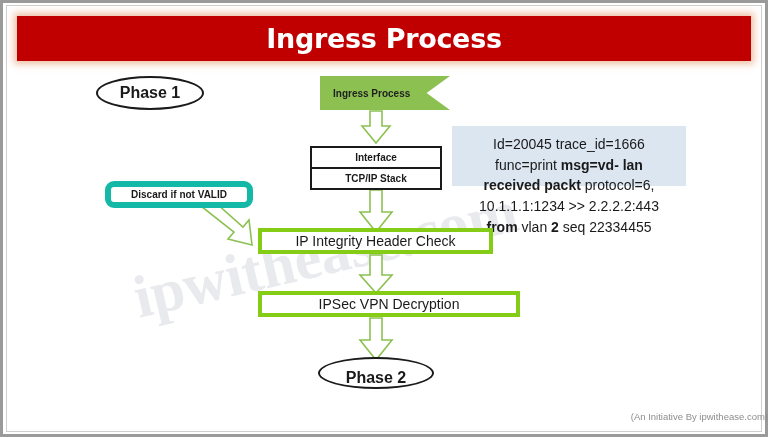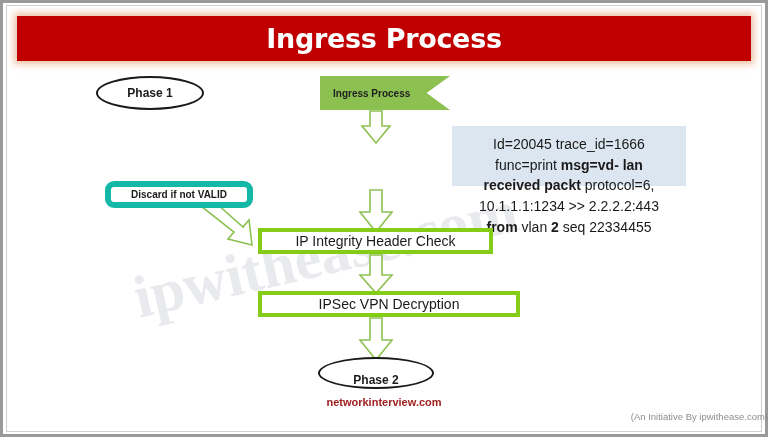--- a/index.html
+++ b/index.html
@@ -80,21 +80,21 @@
     display: flex;
     align-items: center;
     justify-content: center;
     text-align: center;
     background: #ffffff;
     z-index: 4;
   }
   .ellipse {
     border: 2px solid #1a1a1a;
     border-radius: 50%;
-    font-size: 12px;
+    font-size: 16px;
     font-weight: bold;
     color: #1a1a1a;
   }
   .proc-box {
     border: 4px solid #84cc16;
     font-size: 14px;
     font-weight: normal;
     color: #1a1a1a;
   }
   .rounded-box {
@@ -201,36 +201,39 @@
          clip-path: polygon(0 0, 100% 0, 82% 50%, 100% 100%, 0 100%);">
       <span>Ingress Process</span>
     </div>
 
     <div class="logbox" style="left:452px; top:126px; width:234px; height:60px;">
       <span><span>Id=20045 trace_id=1666 func=print </span><b>msg=vd-</b></span>
       <span><b>lan received packt</b><span> protocol=6, 10.1.1.1:1234</span></span>
       <span><span>&gt;&gt; 2.2.2.2:443 </span><b>from</b><span> vlan </span><b>2</b><span> seq 22334455</span></span>
     </div>
 
+    <div class="node stack-box" style="left:310px; top:146px; width:132px; height:44px;">
+      <div class="stack-row top">Interface</div>
+      <div class="stack-row">TCP/IP Stack</div>
+    </div>
 
     <div class="node rounded-box" style="left:105px; top:181px; width:148px; height:27px;">
       <span>Discard if not VALID</span>
     </div>
 
     <div class="node proc-box" style="left:258px; top:228px; width:235px; height:26px;">
       <span>IP Integrity Header Check</span>
     </div>
 
     <div class="node proc-box" style="left:258px; top:291px; width:262px; height:26px;">
       <span>IPSec VPN Decryption</span>
     </div>
 
     <div class="node ellipse" style="left:318px; top:357px; width:116px; height:32px;align-items:flex-end;">
       <span>Phase 2</span>
     </div>
 
   </div>
 
-  <div class="footer-main" style="top:396px;">networkinterview.com</div>
   <div class="footer-sub" style="top:411px;">(An Initiative By ipwithease.com)</div>
 
   <div class="frame-outer"></div>
 </div>
 
 </body></html>

